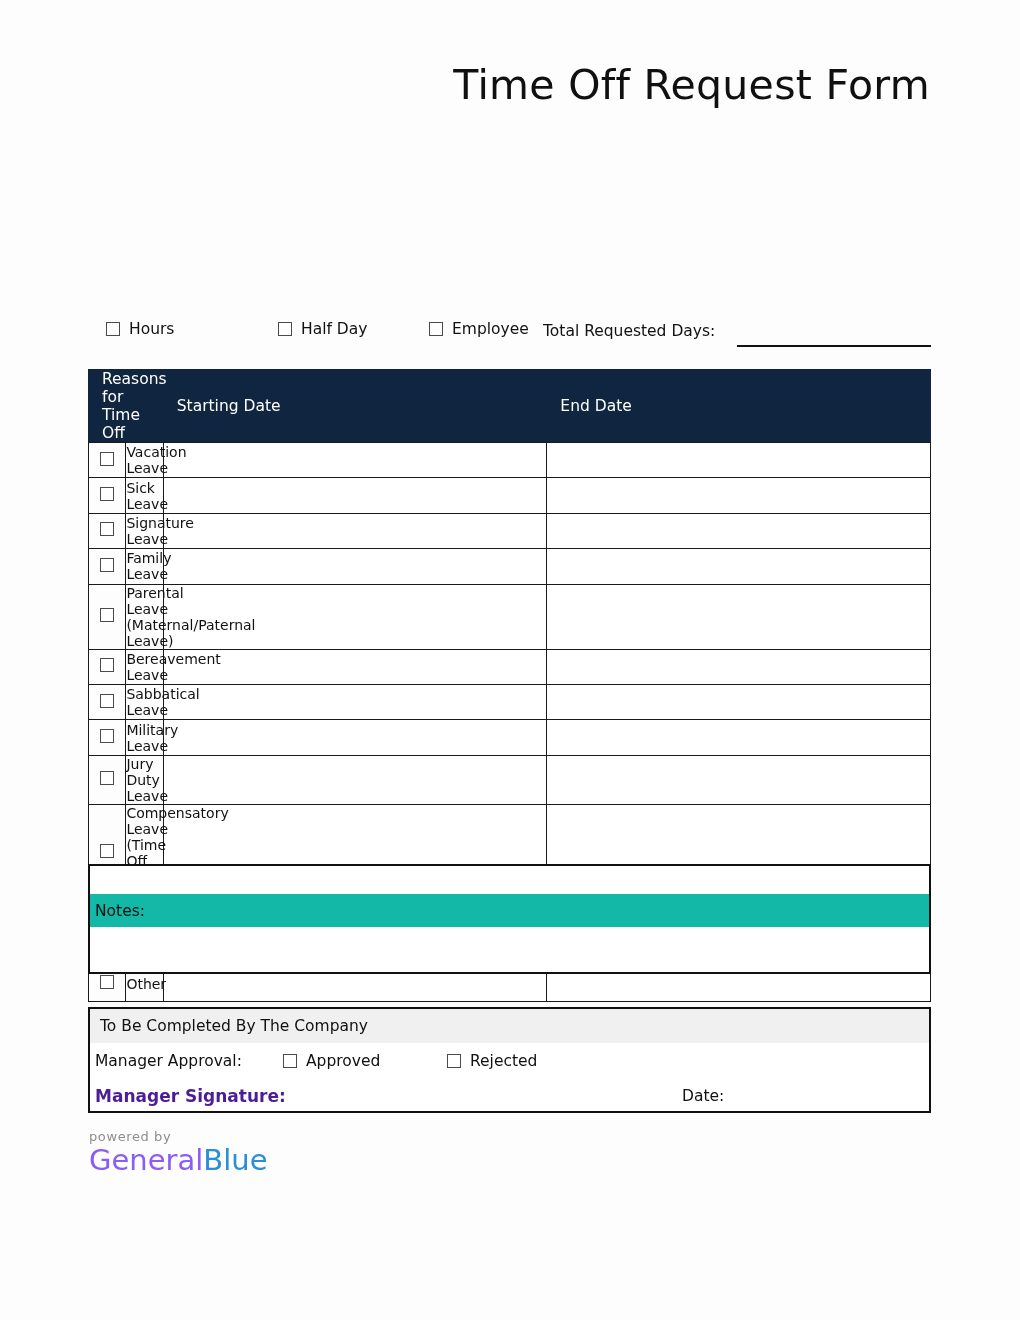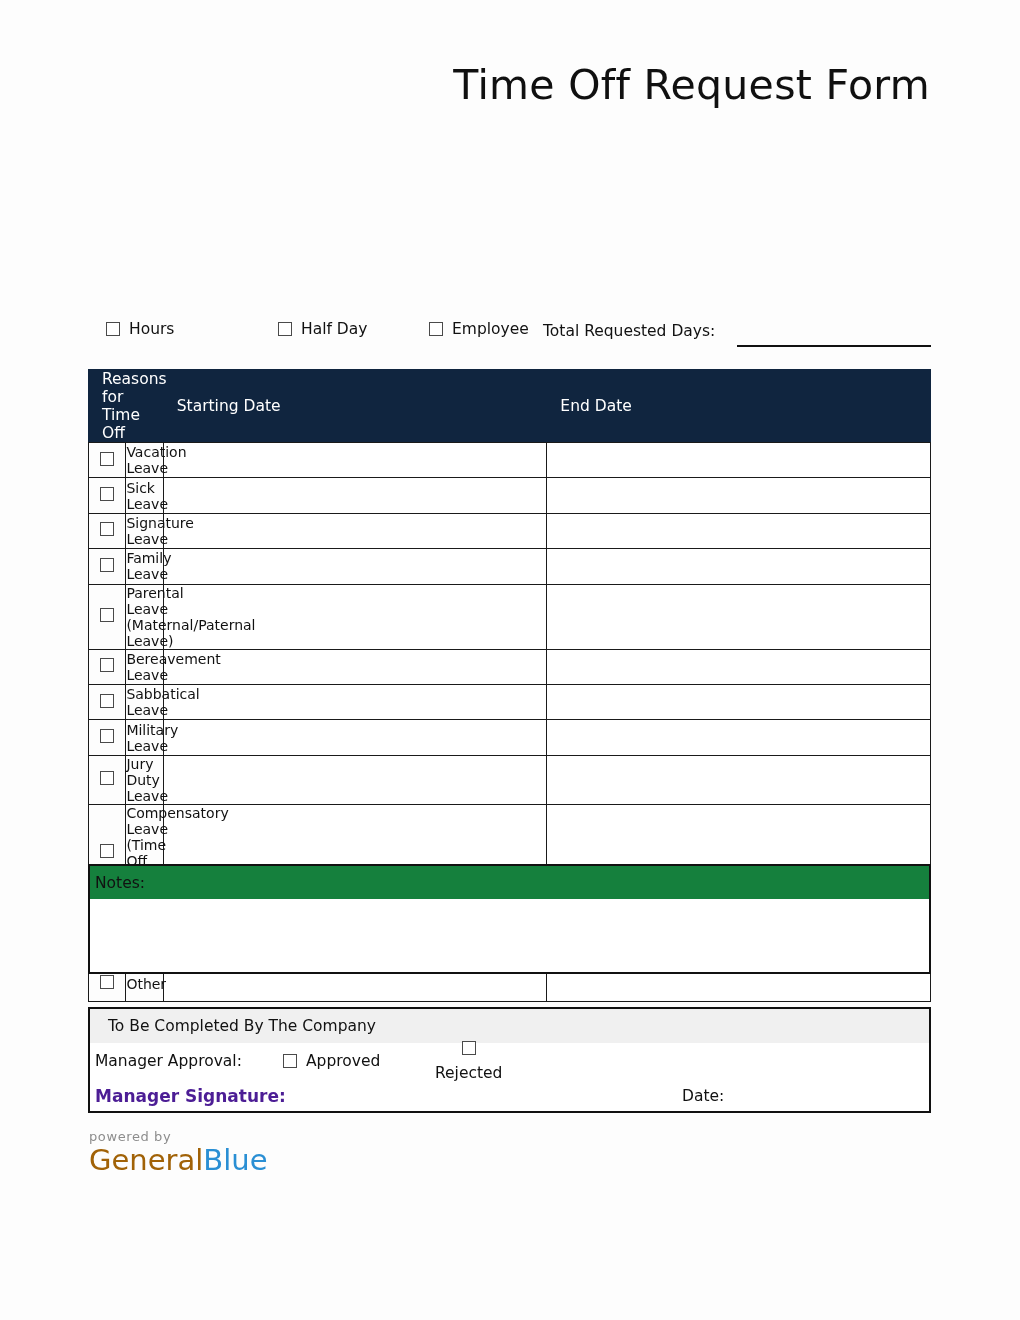--- a/index.html
+++ b/index.html
@@ -157,47 +157,48 @@
     left: 88px;
     top: 864px;
     width: 843px;
     height: 110px;
     border: 2.4px solid #111;
     box-sizing: border-box;
     background: #ffffff;
   }
   .notes-head {
     height: 33px;
-    background: #15803d;
+    background: #14b8a6;
     display: flex;
     align-items: center;
     padding-left: 5px;
     font-size: 15.5px;
     color: #111;
     box-sizing: border-box;
+    margin-top: 28px;
   }
   .notes-body { height: 100%; }
 
   
   .company {
     position: absolute;
     left: 88px;
     top: 1007px;
     width: 843px;
     height: 106px;
     border: 2.4px solid #111;
     box-sizing: border-box;
     background: #ffffff;
   }
   .company-head {
     height: 34px;
     background: #f0f0f0;
     display: flex;
     align-items: center;
-    padding-left: 18px;
+    padding-left: 10px;
     font-size: 15.5px;
     color: #111;
     box-sizing: border-box;
   }
   .approval-row {
     position: relative;
     height: 36px;
     padding-left: 5px;
     display: flex;
     align-items: center;
@@ -209,21 +210,21 @@
   }
   .approval-opt {
     display: flex;
     align-items: center;
     gap: 9px;
     white-space: nowrap;
     justify-content: flex-end;
   }
   .approval-opt .lbl { font-size: 15.5px; color: #111; }
   .opt-approved { position: absolute; left: 193px; }
-  .opt-rejected { position: absolute; left: 345px; flex-direction: column; }
+  .opt-rejected { position: absolute; left: 357px; }
 
   .sign-row {
     position: relative;
     height: 34px;
     padding-left: 5px;
     display: flex;
     align-items: center;
   }
   .sign-label { font-size: 17px; color: #4c1d95; white-space: nowrap; font-weight: bold; }
   .date-label {
@@ -245,21 +246,21 @@
     color: #8d8d8d;
     letter-spacing: 0.6px;
     line-height: 1.1;
     margin-bottom: 1px;
   }
   .brand {
     font-size: 29px;
     line-height: 1.1;
     white-space: nowrap;
   }
-  .brand .g { color: #a16207; }
+  .brand .g { color: #8b5cf6; }
   .brand .b { color: #2a8fd4; }
 </style>
 </head>
 <body>
 
 <div class="page">
 
   <div class="title">Time Off Request Form</div>
 
 

